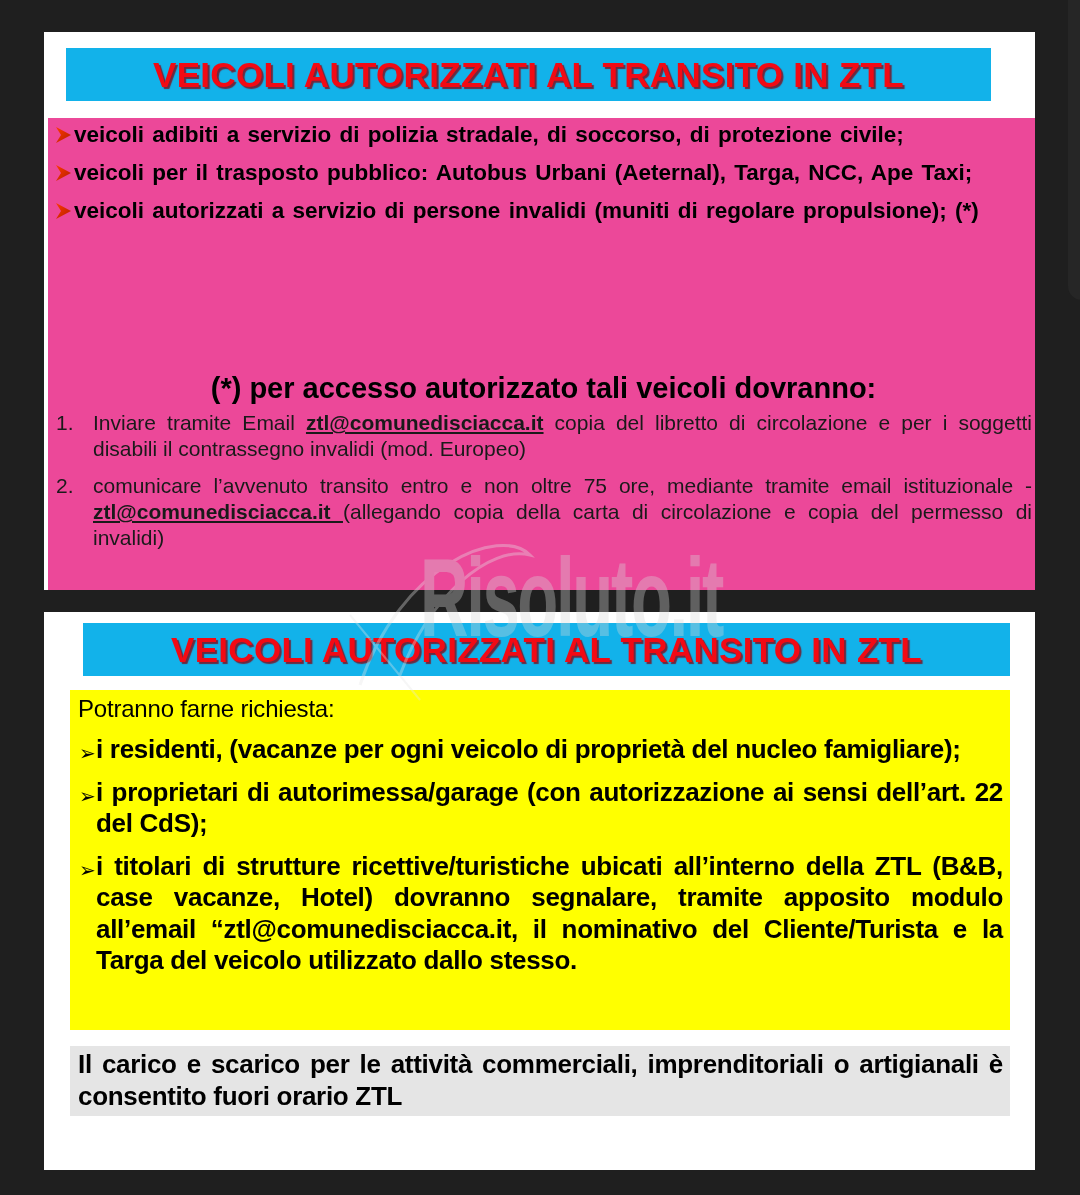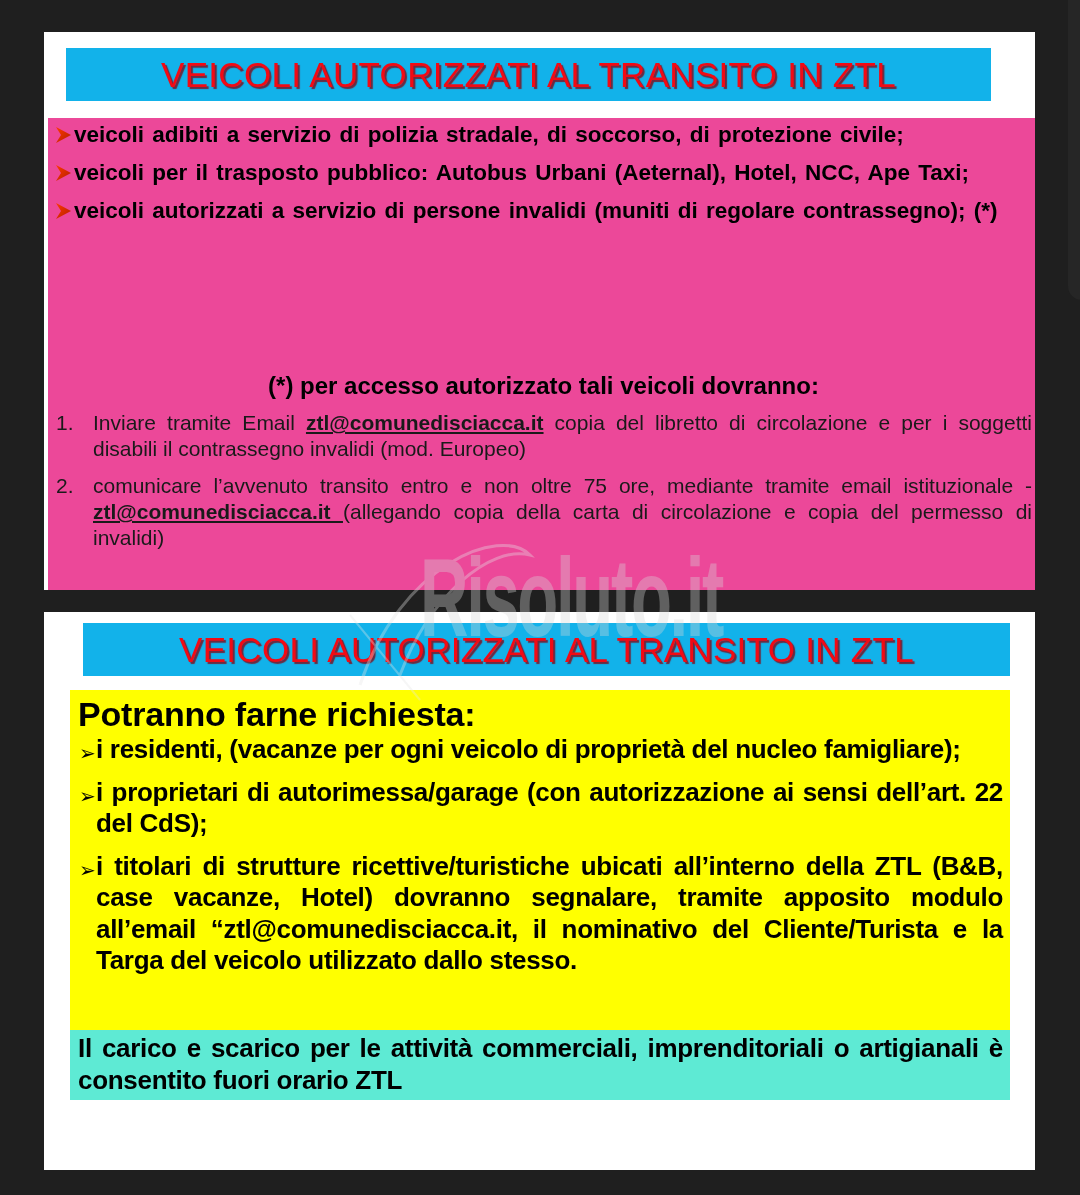--- a/index.html
+++ b/index.html
@@ -35,21 +35,21 @@
 
   .title-bar {
     position: absolute;
     background: #12b2ea;
     display: flex;
     align-items: center;
     justify-content: center;
   }
   .title-text {
     color: #f20a14;
-    font-weight: normal;
+    font-weight: bold;
     font-size: 35px;
     letter-spacing: 0.3px;
     text-shadow: 2px 2px 1px #6b2a40;
     white-space: nowrap;
     transform: scaleX(1.0);
   }
   #slide1 .title-bar { left: 22px; top: 16px; width: 925px; height: 53px; }
   #slide2 .title-bar { left: 39px; top: 11px; width: 927px; height: 53px; }
 
   
@@ -84,21 +84,21 @@
     top: 5px;
     width: 15px;
     height: 16px;
   }
   .note-heading {
     position: absolute;
     left: 0; top: 254px;
     width: 991px;
     text-align: center;
     font-weight: bold;
-    font-size: 24px;
+    font-size: 29px;
     color: #000;
   }
   .numbered {
     position: absolute;
     left: 8px; top: 292px;
     width: 976px;
     margin: 0; padding: 0;
     list-style: none;
   }
   .numbered li {
@@ -124,22 +124,22 @@
   
   .yellow2 {
     position: absolute;
     left: 26px; top: 78px;
     width: 940px; height: 340px;
     background: #ffff00;
   }
   .yellow2-heading {
     position: absolute;
     left: 8px; top: 5px;
-    font-weight: bold;
-    font-size: 34px;
+    font-weight: normal;
+    font-size: 24px;
     color: #000;
     letter-spacing: -0.2px;
   }
   .bullets2 {
     position: absolute;
     left: 8px; top: 44px;
     width: 925px;
     margin: 0; padding: 0;
     list-style: none;
   }
@@ -158,23 +158,23 @@
   .bullets2 .arrow2 {
     position: absolute;
     left: 1px;
     top: 4px;
     font-size: 20px;
     font-weight: normal;
     color: #000;
   }
   .green-box {
     position: absolute;
-    left: 26px; top: 418px;
+    left: 26px; top: 434px;
     width: 940px; height: 70px;
-    background: #5eead4;
+    background: #e5e5e5;
   }
   .green-text {
     position: absolute;
     left: 8px; top: 3px;
     width: 925px;
     font-weight: bold;
     font-size: 26px;
     line-height: 31.5px;
     color: #000;
     text-align: justify;
@@ -226,27 +226,27 @@
                 </linearGradient>
               </defs>
             <path d="M0 0 L15 8 L0 16 L5 8 Z" fill="url(#ag1)"></path>
           </svg>
           <span>veicoli adibiti a servizio di polizia stradale, di soccorso, di protezione civile;</span>
         </li>
         <li>
           <svg class="arrow-bullet" viewBox="0 0 15 16">
             <path d="M0 0 L15 8 L0 16 L5 8 Z" fill="url(#ag1)"></path>
           </svg>
-          <span>veicoli per il trasposto pubblico: Autobus Urbani (Aeternal), Hotel, NCC, Ape Taxi;</span>
+          <span>veicoli per il trasposto pubblico: Autobus Urbani (Aeternal), Targa, NCC, Ape Taxi;</span>
         </li>
         <li>
           <svg class="arrow-bullet" viewBox="0 0 15 16">
             <path d="M0 0 L15 8 L0 16 L5 8 Z" fill="url(#ag1)"></path>
           </svg>
-          <span>veicoli autorizzati a servizio di persone invalidi (muniti di regolare contrassegno); (*)</span>
+          <span>veicoli autorizzati a servizio di persone invalidi (muniti di regolare propulsione); (*)</span>
         </li>
       </ul>
 
       <div class="note-heading">(*) per accesso autorizzato tali veicoli dovranno:</div>
 
       <ol class="numbered">
         <li>
           <span class="num">1.</span>
           <span>Inviare tramite Email </span><span class="email-link">ztl@comunedisciacca.it</span><span> copia del libretto di circolazione e per i soggetti disabili il contrassegno invalidi (mod. Europeo)</span>
         </li>

